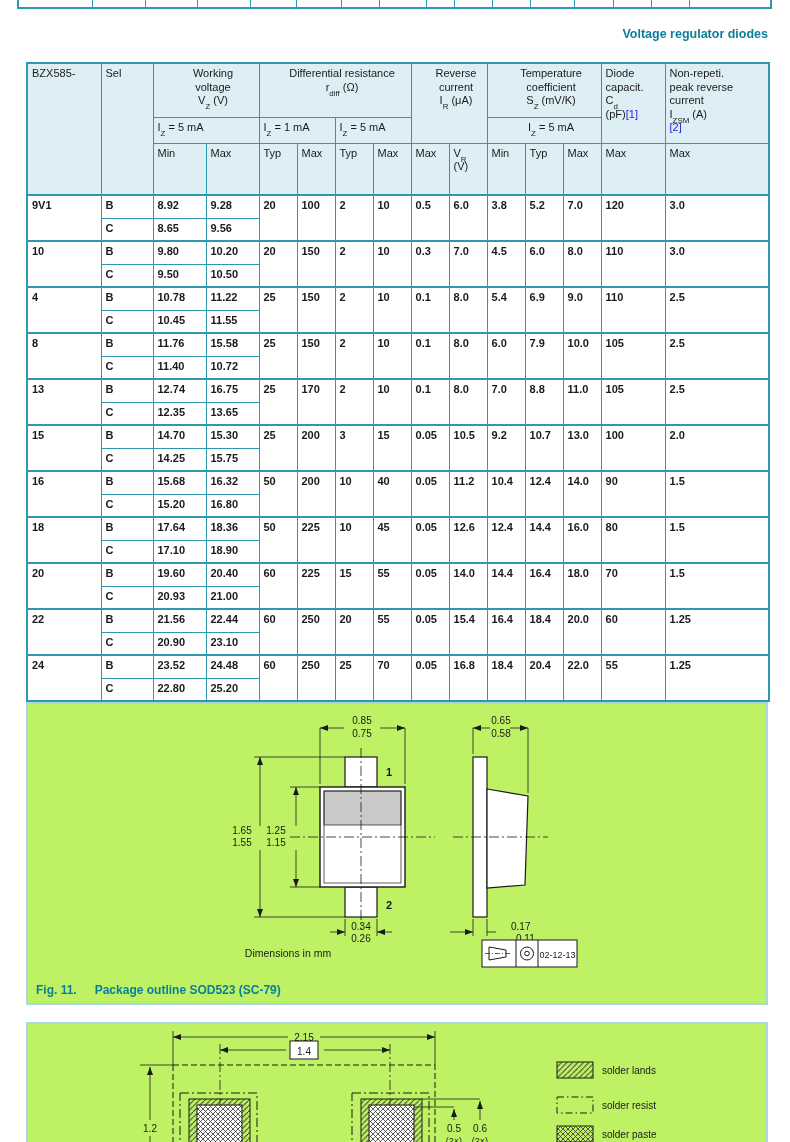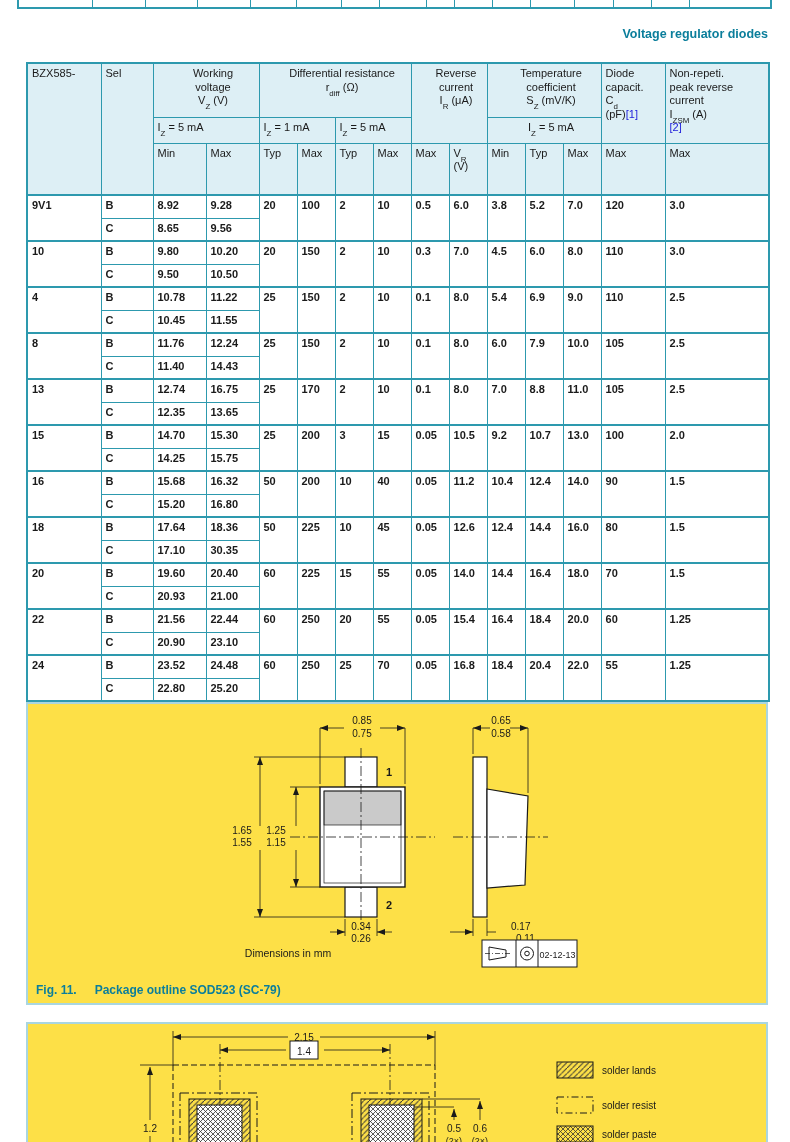--- a/index.html
+++ b/index.html
@@ -45,21 +45,21 @@
   }
   table.spec th{background:var(--hdr-bg);font-weight:normal;padding:3px 4px;}
   table.spec th.ctr{text-align:center;padding-left:18px;}
   table.spec td{font-weight:bold;padding:2px 4px 0;height:23px;line-height:14px;background:#fff;}
   table.spec tr.grp td{border-top-width:2px;}
   sub{font-size:0.72em;line-height:0;position:relative;top:0.28em;}
   .fn{color:var(--note);}
   .blk{display:block;}
   
   .fig-panel{
-    position:absolute;left:26px;width:742px;background:#fde047;
+    position:absolute;left:26px;width:742px;background:#bef264;
     border:2px solid var(--fig-border);
   }
   #fig11-panel{top:702px;height:303px;}
   #fig12-panel{top:1022px;height:170px;}
   .fig-caption{
     position:absolute;left:8px;bottom:6px;
     font-size:12px;font-weight:bold;color:var(--teal-text);margin-top:40px;
   }
   .fig-caption .cap-text{margin-left:18px;}
   svg{display:block;}
@@ -207,37 +207,37 @@
       </tr>
       <tr>
         <td>C</td>
         <td>10.45</td>
         <td>11.55</td>
       </tr>
       <tr class="grp">
         <td rowspan="2">8</td>
         <td>B</td>
         <td>11.76</td>
-        <td>12.24</td>
+        <td>15.58</td>
         <td rowspan="2">25</td>
         <td rowspan="2">150</td>
         <td rowspan="2">2</td>
         <td rowspan="2">10</td>
         <td rowspan="2">0.1</td>
         <td rowspan="2">8.0</td>
         <td rowspan="2">6.0</td>
         <td rowspan="2">7.9</td>
         <td rowspan="2">10.0</td>
         <td rowspan="2">105</td>
         <td rowspan="2">2.5</td>
       </tr>
       <tr>
         <td>C</td>
         <td>11.40</td>
-        <td>14.43</td>
+        <td>10.72</td>
       </tr>
       <tr class="grp">
         <td rowspan="2">13</td>
         <td>B</td>
         <td>12.74</td>
         <td>16.75</td>
         <td rowspan="2">25</td>
         <td rowspan="2">170</td>
         <td rowspan="2">2</td>
         <td rowspan="2">10</td>
@@ -311,21 +311,21 @@
         <td rowspan="2">12.6</td>
         <td rowspan="2">12.4</td>
         <td rowspan="2">14.4</td>
         <td rowspan="2">16.0</td>
         <td rowspan="2">80</td>
         <td rowspan="2">1.5</td>
       </tr>
       <tr>
         <td>C</td>
         <td>17.10</td>
-        <td>30.35</td>
+        <td>18.90</td>
       </tr>
       <tr class="grp">
         <td rowspan="2">20</td>
         <td>B</td>
         <td>19.60</td>
         <td>20.40</td>
         <td rowspan="2">60</td>
         <td rowspan="2">225</td>
         <td rowspan="2">15</td>
         <td rowspan="2">55</td>

